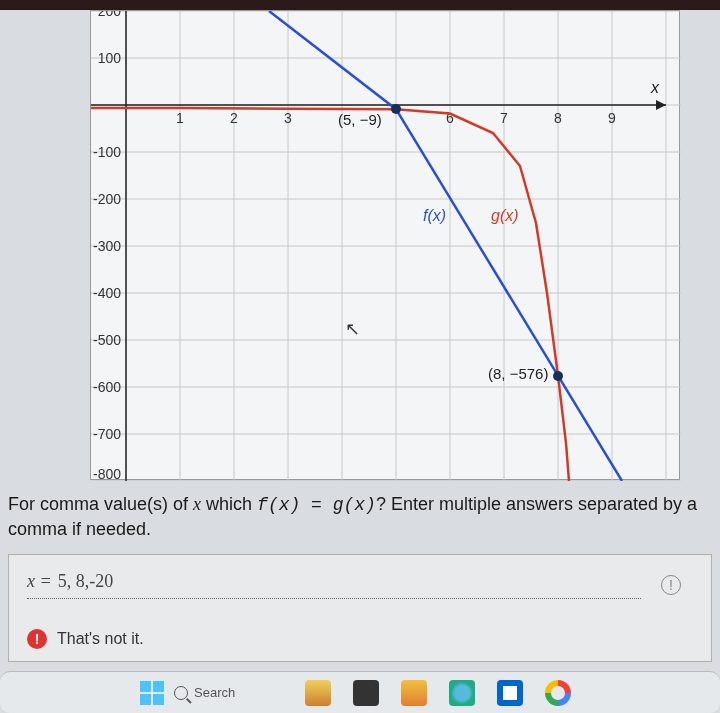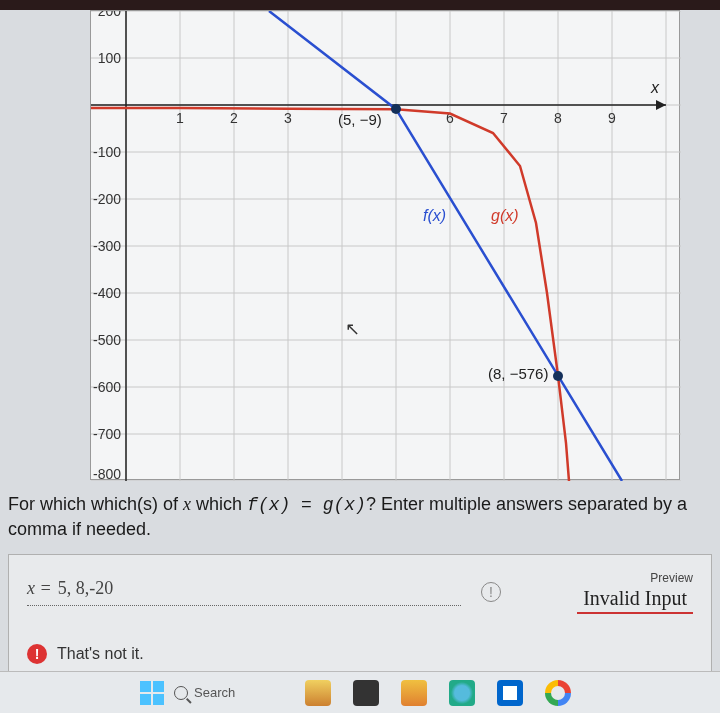--- a/index.html
+++ b/index.html
@@ -42,21 +42,21 @@
   .xeq { font-style: italic; margin-right:6px; }
   .preview-col { width:180px; text-align:right; }
   .preview-label { font-size:12px; color:#444; }
   .invalid { font-family:'Times New Roman',serif; font-size:20px; color:#222; border-bottom:2px solid #c33; display:inline-block; padding:2px 6px 2px 6px; }
   .warn-icon { display:inline-block; width:20px; height:20px; border-radius:50%; border:1.5px solid #888; color:#888; text-align:center; line-height:18px; font-size:14px; margin:0 12px 0 20px; }
   .feedback { margin-top:30px; display:flex; align-items:center; font-size:16px; color:#333;}
   .err-circle { width:20px; height:20px; border-radius:50%; background:#d33; color:#fff; text-align:center; line-height:20px; font-weight:bold; font-size:14px; margin-right:10px;}
   .taskbar {
     position:absolute; bottom:0; left:0; right:0; height:42px;
     background:#e6e9ec; border-top:1px solid #bbb;
-    display:flex; align-items:center; padding-left:140px; gap:10px;
+    display:flex; align-items:center; padding-left:140px; gap:10px;border-radius:10px;
   }
   .start-icon { width:24px; height:24px; display:grid; grid-template-columns:1fr 1fr; grid-template-rows:1fr 1fr; gap:2px;}
   .start-icon span:nth-child(1){background:#4cc2ff;}
   .start-icon span:nth-child(2){background:#4cc2ff;}
   .start-icon span:nth-child(3){background:#4cc2ff;}
   .start-icon span:nth-child(4){background:#4cc2ff;}
   .search-box { display:flex; align-items:center; font-size:13px; color:#555; }
   .mag { width:14px; height:14px; border:1.5px solid #555; border-radius:50%; position:relative; margin-right:6px;}
   .mag::after{content:""; position:absolute; width:6px; height:1.5px; background:#555; bottom:-3px; right:-5px; transform:rotate(45deg);}
   .tb-icons { margin-left:60px; display:flex; gap:22px; align-items:center;}
@@ -143,34 +143,30 @@
   <text x="397" y="368" font-size="15" fill="#222">(8, −576)</text>
 
   <text x="332" y="210" font-size="16" font-style="italic" fill="#2a4fd0">f(x)</text>
   <text x="400" y="210" font-size="16" font-style="italic" fill="#d03a2a">g(x)</text>
 </svg>
 </div>
 
 <div class="cursor">↖</div>
 
 <div class="question">
-  <span>For which which(s) of </span><span style="font-style:italic;font-family:'Times New Roman',serif">x</span><span> which </span><span style="font-style:italic;font-family:Liberation Mono, monospace">f(x) = g(x)</span><span>? Enter multiple answers separated by a comma if needed.</span>
+  <span>For comma value(s) of </span><span style="font-style:italic;font-family:'Times New Roman',serif">x</span><span> which </span><span style="font-style:italic;font-family:Liberation Mono, monospace">f(x) = g(x)</span><span>? Enter multiple answers separated by a comma if needed.</span>
 </div>
 
 <div class="answer-block">
   <div class="answer-row">
     <div class="answer-input-wrap">
       <span class="xeq">x = </span>
       <span>5, 8,-20</span>
     </div>
     <span class="warn-icon">!</span>
-    <div class="preview-col">
-      <div class="preview-label">Preview</div>
-      <div class="invalid">Invalid Input</div>
-    </div>
   </div>
   <div class="feedback">
     <span class="err-circle">!</span>
     <span>That's not it.</span>
   </div>
 </div>
 
 <div class="taskbar">
   <div class="start-icon">
       <span></span>

